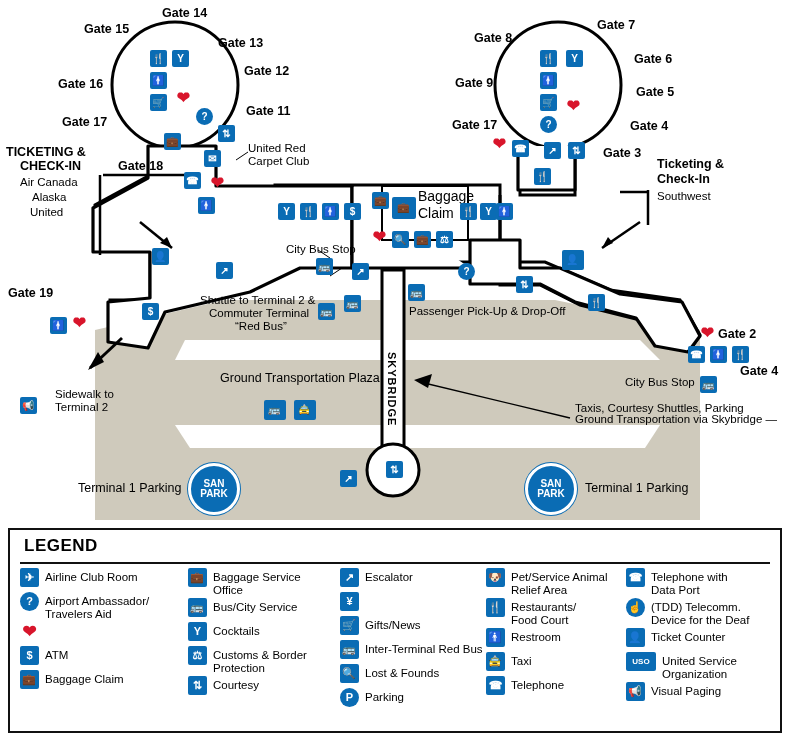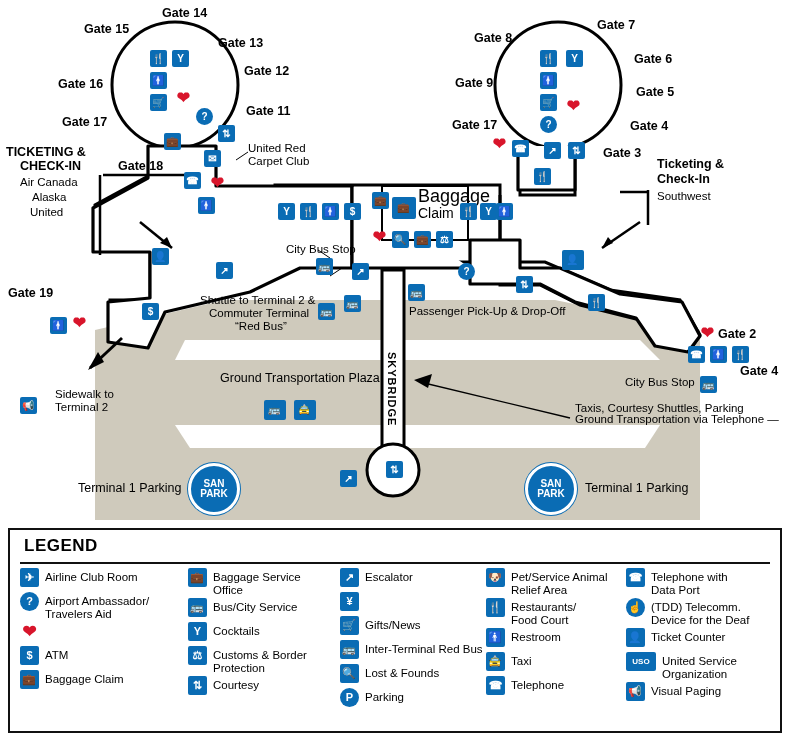--- a/index.html
+++ b/index.html
@@ -187,40 +187,40 @@
   <div class="lbl-t" style="left:32px;top:191px;">Alaska</div>
   <div class="lbl-t" style="left:30px;top:206px;">United</div>
 
   <div class="lbl-t lbl-b" style="left:657px;top:158px;font-size:12.5px;">Ticketing &amp;</div>
   <div class="lbl-t lbl-b" style="left:657px;top:173px;font-size:12.5px;">Check-In</div>
   <div class="lbl-t" style="left:657px;top:190px;">Southwest</div>
 
   <div class="lbl-t" style="left:248px;top:142px;">United Red</div>
   <div class="lbl-t" style="left:248px;top:155px;">Carpet Club</div>
 
-  <div class="lbl-t" style="left:418px;top:190px;font-size:18px;">Baggage</div>
+  <div class="lbl-t" style="left:418px;top:190px;font-size:14px;">Baggage</div>
   <div class="lbl-t" style="left:418px;top:207px;font-size:14px;">Claim</div>
 
   <div class="lbl-t" style="left:286px;top:243px;">City Bus Stop</div>
   <div class="lbl-t" style="left:625px;top:376px;">City Bus Stop</div>
 
   <div class="lbl-t" style="left:200px;top:294px;">Shuttle to Terminal 2 &amp;</div>
   <div class="lbl-t" style="left:209px;top:307px;">Commuter Terminal</div>
   <div class="lbl-t" style="left:235px;top:320px;">“Red Bus”</div>
 
   <div class="lbl-t" style="left:409px;top:305px;">Passenger Pick-Up &amp; Drop-Off</div>
 
   <div class="lbl-t" style="left:55px;top:388px;">Sidewalk to</div>
   <div class="lbl-t" style="left:55px;top:401px;">Terminal 2</div>
 
   <div class="lbl-t" style="left:220px;top:372px;font-size:12.5px;">Ground Transportation Plaza</div>
 
   <div class="vtext" style="left:386px;top:352px;">SKYBRIDGE</div>
 
-  <div class="lbl-t" style="left:575px;top:413px;">Ground Transportation via Telephone —</div>
+  <div class="lbl-t" style="left:575px;top:413px;">Ground Transportation via Skybridge —</div>
   <div class="lbl-t" style="left:575px;top:402px;">Taxis, Courtesy Shuttles, Parking</div>
 
   <div class="lbl-t" style="left:78px;top:482px;font-size:12.5px;">Terminal 1 Parking</div>
   <div class="lbl-t" style="left:585px;top:482px;font-size:12.5px;">Terminal 1 Parking</div>
 
   
   <div class="sanpark" style="left:188px;top:463px;">
     <span>SAN</span>
     <span>PARK</span>
   </div>

